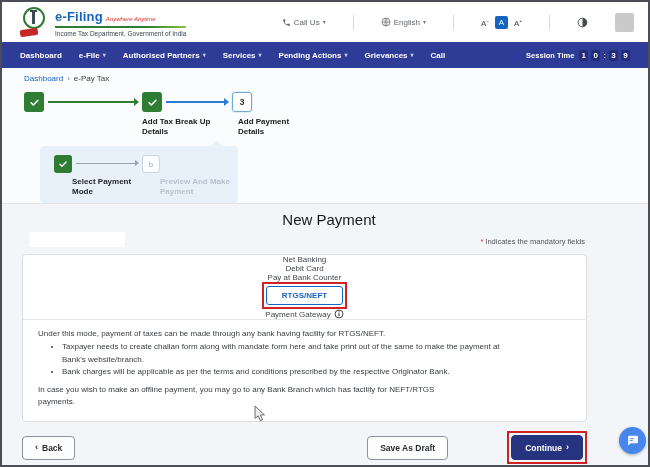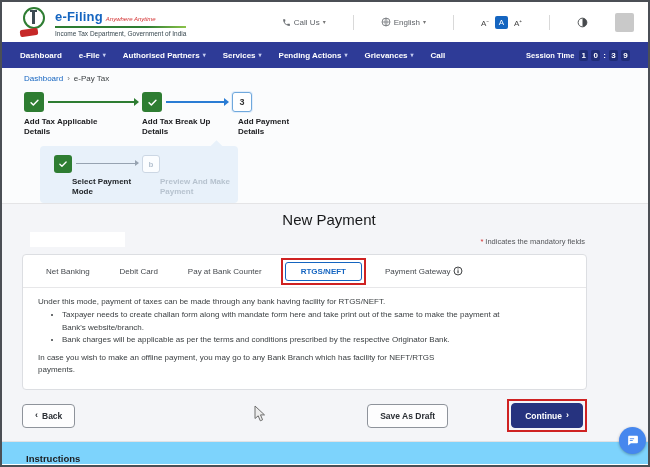--- a/index.html
+++ b/index.html
@@ -73,21 +73,21 @@
 
   
   .main-section { position:relative; background:#f4f5f8; border-top:1px solid #e4e4e6; padding:7px 20px 9px; }
   .page-title { margin-left:8px; font-size:15px; font-weight:normal; color:#17181a;text-align:center; }
   .redaction { margin:4px 0 0 8px; width:95px; height:15px; background:#ffffff; }
   .mandatory-note { position:absolute; top:33px; right:63px; font-size:7.5px; color:#54565a; }
   .mandatory-note .star { color:#d32f2f; margin-right:2px; }
 
   
   .card { margin-top:7px; width:565px; background:#fff; border:1px solid #dcdee2; border-radius:4px; }
-  .tabs-row { display:flex; align-items:center; min-height:33px; border-bottom:1px solid #e7e7e9; padding:0 8px; }
+  .tabs-row { display:flex; align-items:center; min-height:33px; border-bottom:1px solid #e7e7e9; padding:0 8px;flex-direction:column; }
   .tab { padding:0 15px; font-size:8px; color:#45494e; cursor:pointer; white-space:nowrap; display:flex; align-items:center; gap:3px; }
   .annotation-red { border:2.5px solid #cf2222; padding:2px; display:inline-flex; margin:0 4px; }
   .tab-selected { border:1.5px solid #1565c0; border-radius:3px; padding:4px 15px; color:#1565c0; font-weight:bold; font-size:8px; background:#fff; cursor:pointer; white-space:nowrap; }
   .card-body { padding:8px 15px 13px; font-size:8px; color:#3c4043; line-height:1.55; }
   .card-body ul { margin:1px 0 0; padding-left:24px; max-width:470px; }
   .card-body .outro { margin-top:5px; max-width:425px; }
 
   
   .actions-row { display:flex; align-items:center; width:565px; margin-top:9px; }
   .btn { font-family:inherit; font-size:8.5px; font-weight:bold; border-radius:4px; cursor:pointer; display:inline-flex; align-items:center; gap:4px; }
@@ -209,21 +209,20 @@
           </svg>
       </div>
       <div class="arrow arrow-green"></div>
       <div class="step-box step-done s2">
         <svg width="11" height="11" viewBox="0 0 24 24">
             <path d="M4.5 12.5l5 5L19.5 7" stroke="#fff" stroke-width="3.2" fill="none" stroke-linecap="round" stroke-linejoin="round"></path>
           </svg>
       </div>
       <div class="arrow arrow-blue"></div>
       <div class="step-box step-active s3">3</div>
-      <div class="step-label sl1">Add Tax Applicable Details</div>
       <div class="step-label sl2">Add Tax Break Up Details</div>
       <div class="step-label sl3">Add Payment Details</div>
     </div>
 
     <div class="subpanel">
       <div class="sub-box sub-done">
         <svg width="10" height="10" viewBox="0 0 24 24">
             <path d="M4.5 12.5l5 5L19.5 7" stroke="#fff" stroke-width="3.2" fill="none" stroke-linecap="round" stroke-linejoin="round"></path>
           </svg>
       </div>

